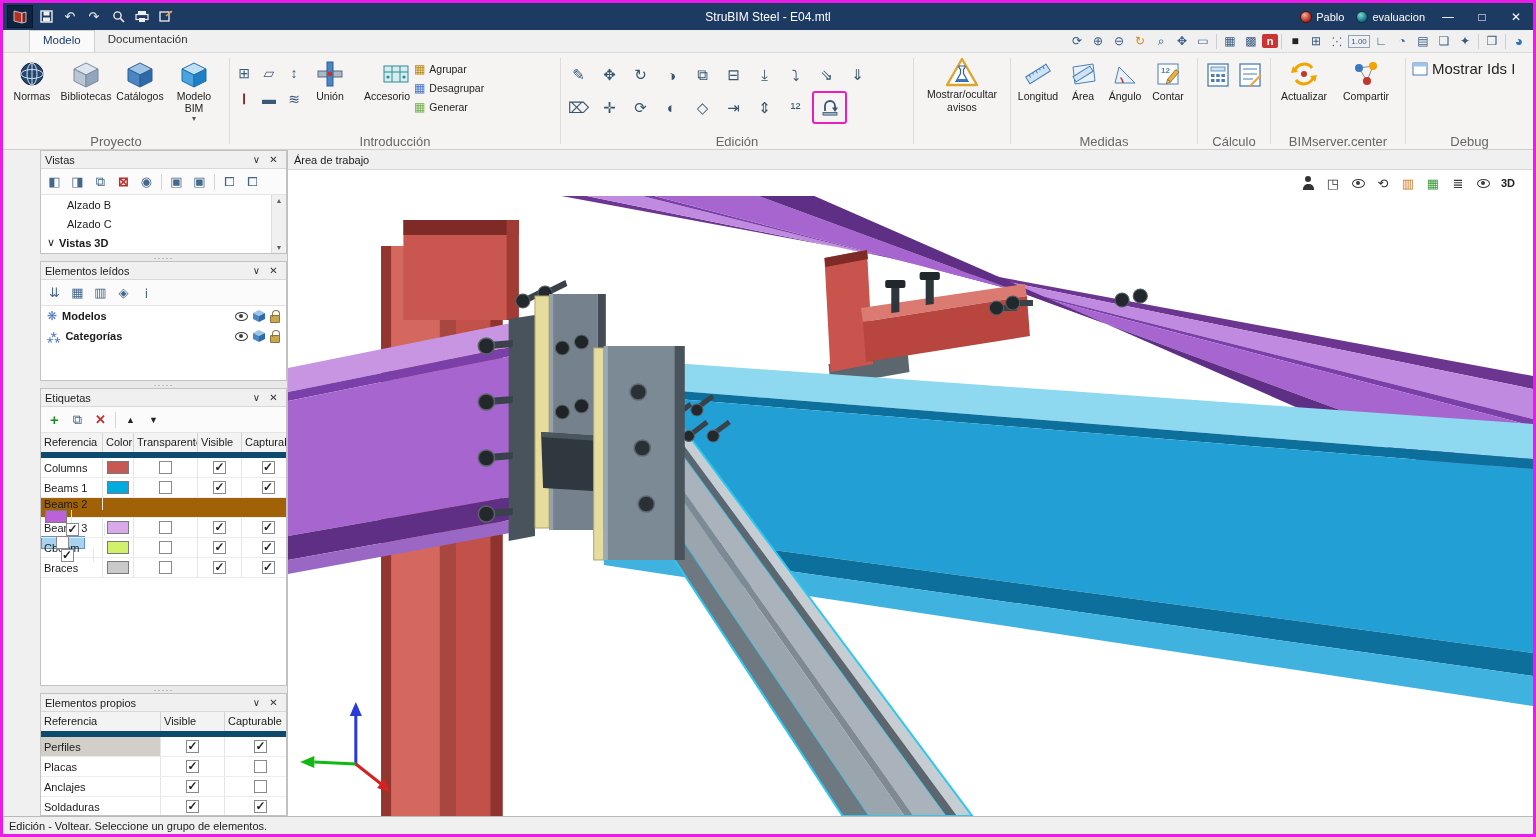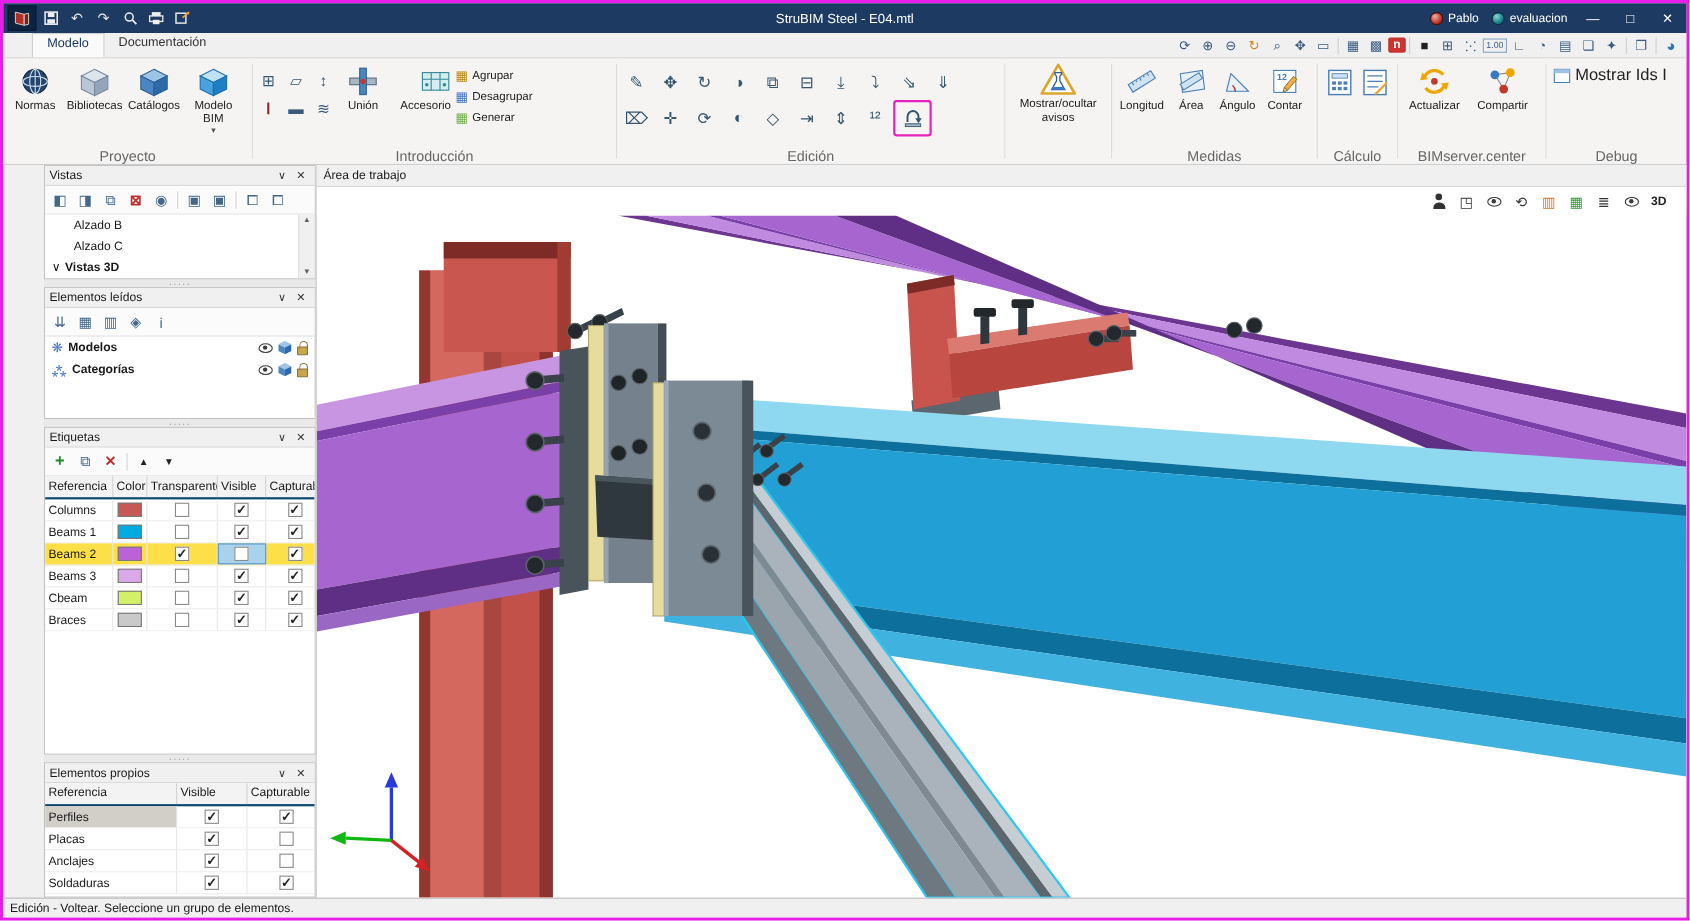--- a/index.html
+++ b/index.html
@@ -81,35 +81,35 @@
 .tree-row .lbl{font-weight:bold;font-size:11px;}
 .tree-row .sp{flex:1;}
 .tri{font-size:12px;color:#4472c4;}
 .eye{width:13px;height:9px;border:1.5px solid #3c3c3c;border-radius:50%;position:relative;}
 .eye::after{content:"";position:absolute;width:4px;height:4px;border-radius:50%;background:#3c3c3c;left:3px;top:1.2px;}
 .cubei{width:12px;height:12px;position:relative;}
 .lock{width:10px;height:8px;background:#c8a84a;border:1px solid #8a7340;border-radius:1px;position:relative;margin-top:5px;}
 .lock::before{content:"";position:absolute;width:6px;height:6px;border:1.5px solid #8a7340;border-bottom:none;border-radius:4px 4px 0 0;left:0.5px;top:-6px;}
 
 
-.ghead{display:flex;background:#f3f3f3;border-bottom:2px solid #0c4a6e;flex:none;}
+.ghead{display:flex;background:#f3f3f3;border-bottom:6px solid #0c4a6e;flex:none;}
 .gh{padding:3px 3px 2px 3px;border-right:1px solid #d4d4d4;white-space:nowrap;overflow:hidden;font-size:11px;height:19px;}
 .grow{display:flex;height:20px;border-bottom:1px solid #ededed;align-items:stretch;}
 .gc{border-right:1px solid #e6e6e6;display:flex;align-items:center;padding:0 3px;overflow:hidden;white-space:nowrap;}
 .gc.center{justify-content:center;}
 .c-ref{width:62px;flex:none;}
 .c-col{width:31px;flex:none;}
 .c-tra{width:64px;flex:none;}
 .c-vis{width:44px;flex:none;}
 .c-cap{width:53px;flex:none;}
 .c-fill{flex:1;border-right:none;}
 .p-ref{width:120px;flex:none;}
 .p-vis{width:64px;flex:none;}
 .p-cap{width:72px;flex:none;}
-.grow.selected{background:#fde047;}
+.grow.selected{background:#a16207;flex-direction:column;}
 .gc.focus{background:#a9d2ef;outline:1px solid #5a96c8;outline-offset:-1px;}
 .gc.namesel{background:#d2cfc9;}
 .swatch{width:22px;height:13px;border:1px solid #7a7a7a;margin:auto;}
 .cb{width:13px;height:13px;border:1px solid #8a8a8a;background:#fff;position:relative;margin:auto;}
 .cb.checked::after{content:"✓";position:absolute;left:0.5px;top:-2.5px;font-size:12px;font-weight:bold;color:#222;}
 .gfill{flex:1;background:#fff;}
 
 
 .viewport{flex:1;display:flex;flex-direction:column;min-width:0;background:#fff;}
 .vp-title{height:20px;background:#f0f0f0;border-bottom:1px solid #d8d8d8;display:flex;align-items:center;padding:0 6px;font-size:11px;flex:none;}

